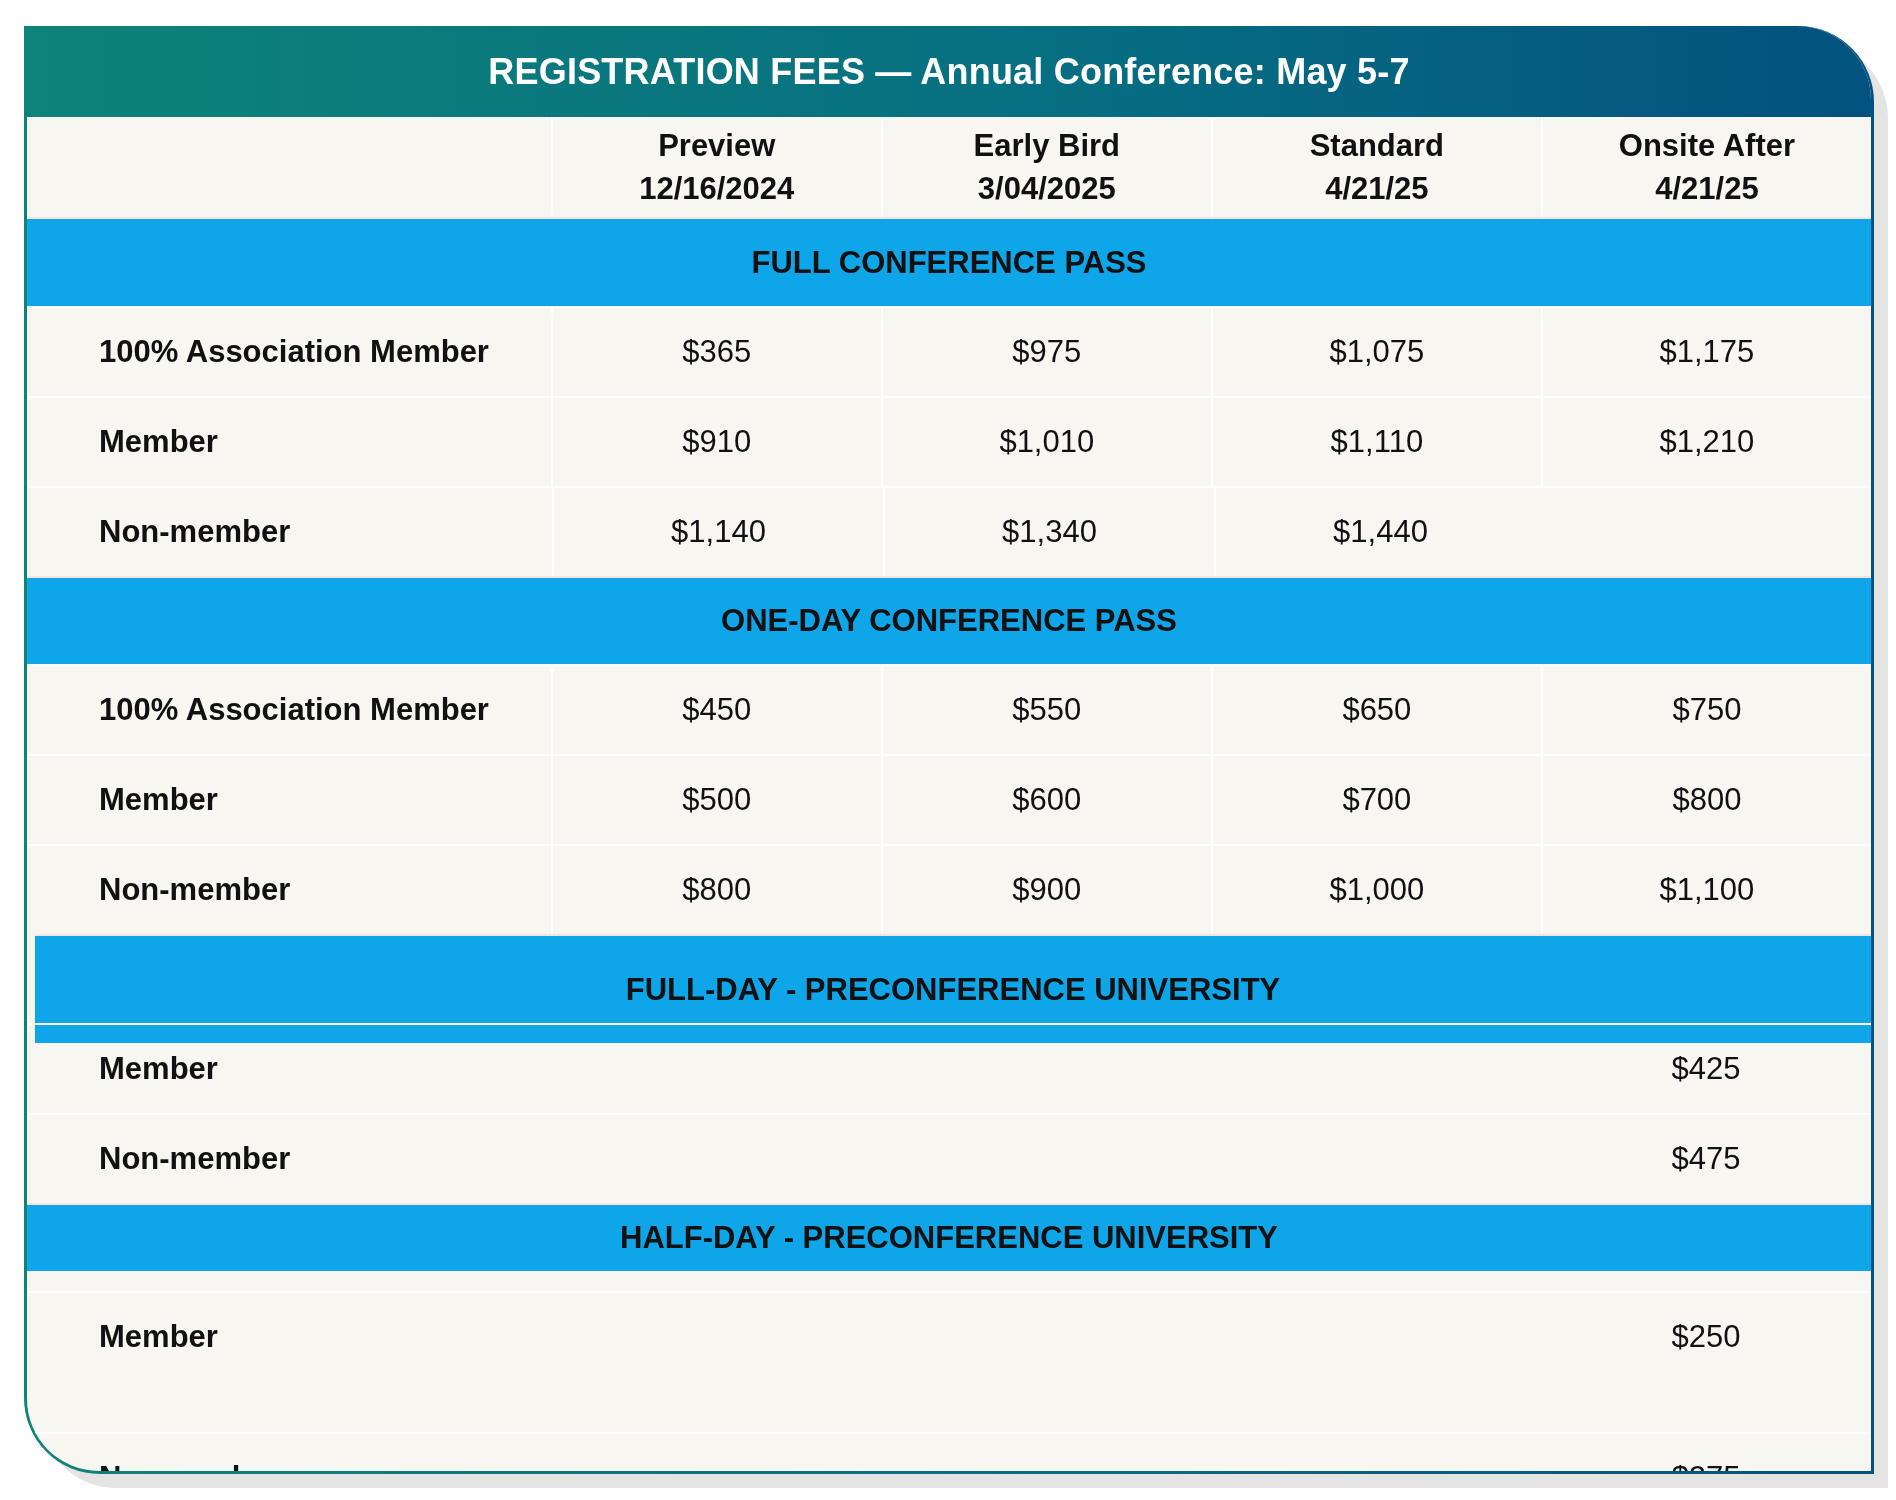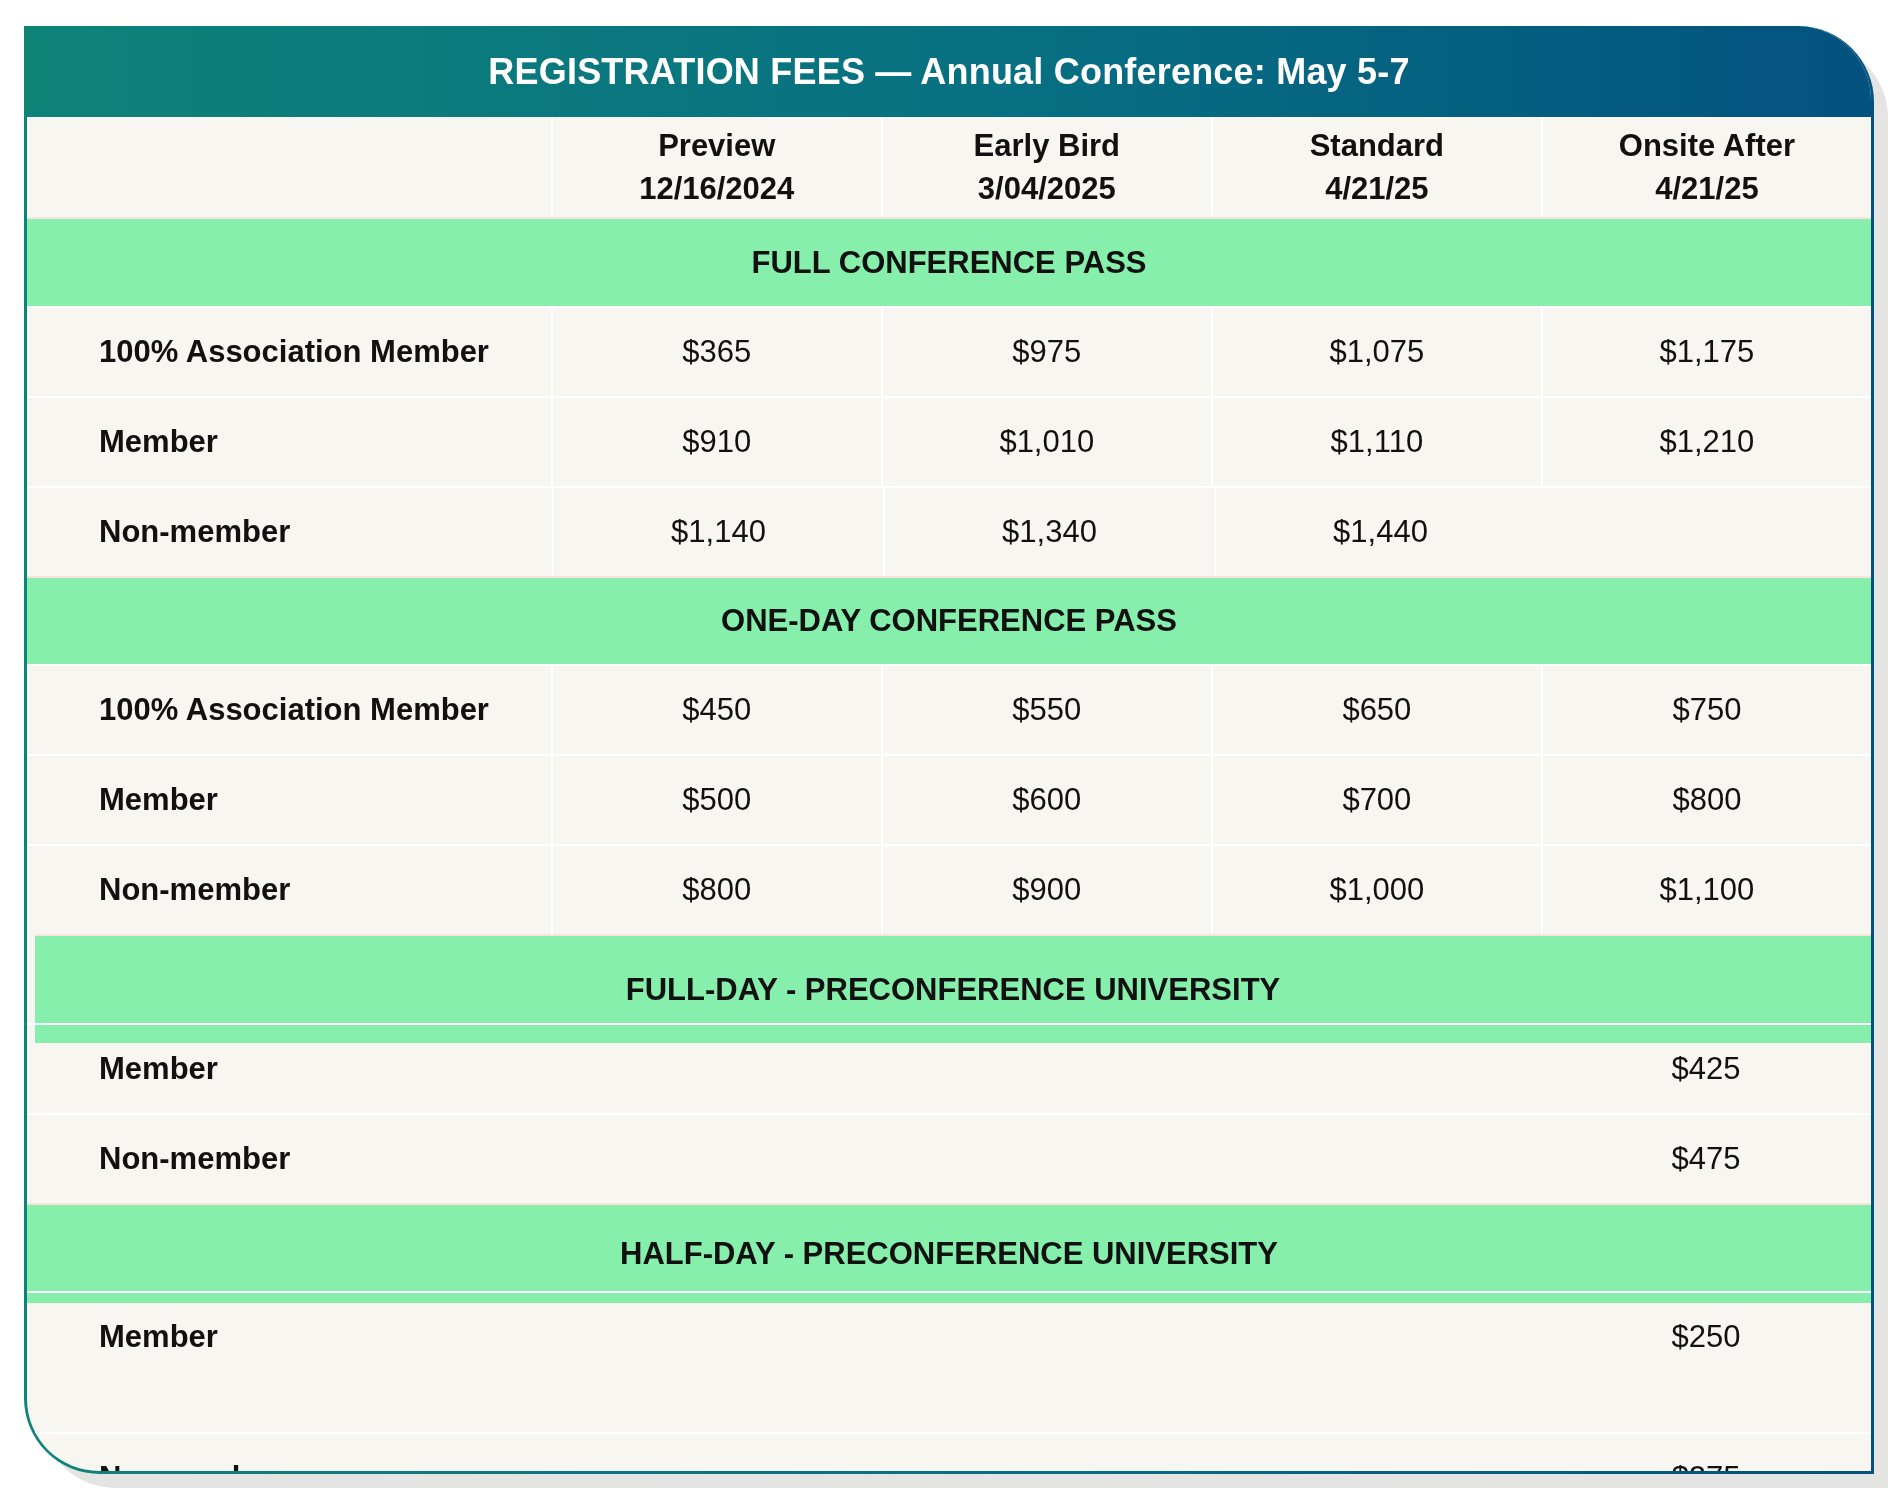--- a/index.html
+++ b/index.html
@@ -53,21 +53,21 @@
     font-weight: bold;
   }
   .cell.val { width: 331px; }
   .cell.val + .cell.val, .cell.label + .cell.val { border-left: 2px solid #ffffff; }
   .nocols .cell.val { border-left: none !important; text-align: right; }
   .hdr .cell.val {
     flex-direction: column; font-weight: bold; line-height: 43px;
   }
   .band {
     position: absolute; left: 0; right: 0;
-    background: #86efac;
+    background: #0ea5e9;
     display: flex; align-items: center; justify-content: center;
     font-weight: bold; font-size: 31px;
     border-top: 2px solid #fbe3db;
     box-sizing: border-box;
   }
 </style>
 </head>
 <body>
 
 <div class="shadow"></div>
@@ -158,21 +158,21 @@
       <div class="cell val">$425</div>
     </div>
     <div class="grid-row nocols" style="top:1087px;height:90px;">
       <div class="cell label">Non-member</div>
       <div class="cell val"></div>
       <div class="cell val"></div>
       <div class="cell val"></div>
       <div class="cell val">$475</div>
     </div>
 
-    <div class="band" style="top:1177px;height:100px;">
+    <div class="band" style="top:1177px;height:68px;">
       <span>HALF-DAY - PRECONFERENCE UNIVERSITY</span>
     </div>
     <div class="grid-row nocols" style="top:1265px;height:90px;">
       <div class="cell label">Member</div>
       <div class="cell val"></div>
       <div class="cell val"></div>
       <div class="cell val"></div>
       <div class="cell val">$250</div>
     </div>
     <div class="grid-row nocols" style="top:1406px;height:90px;">

